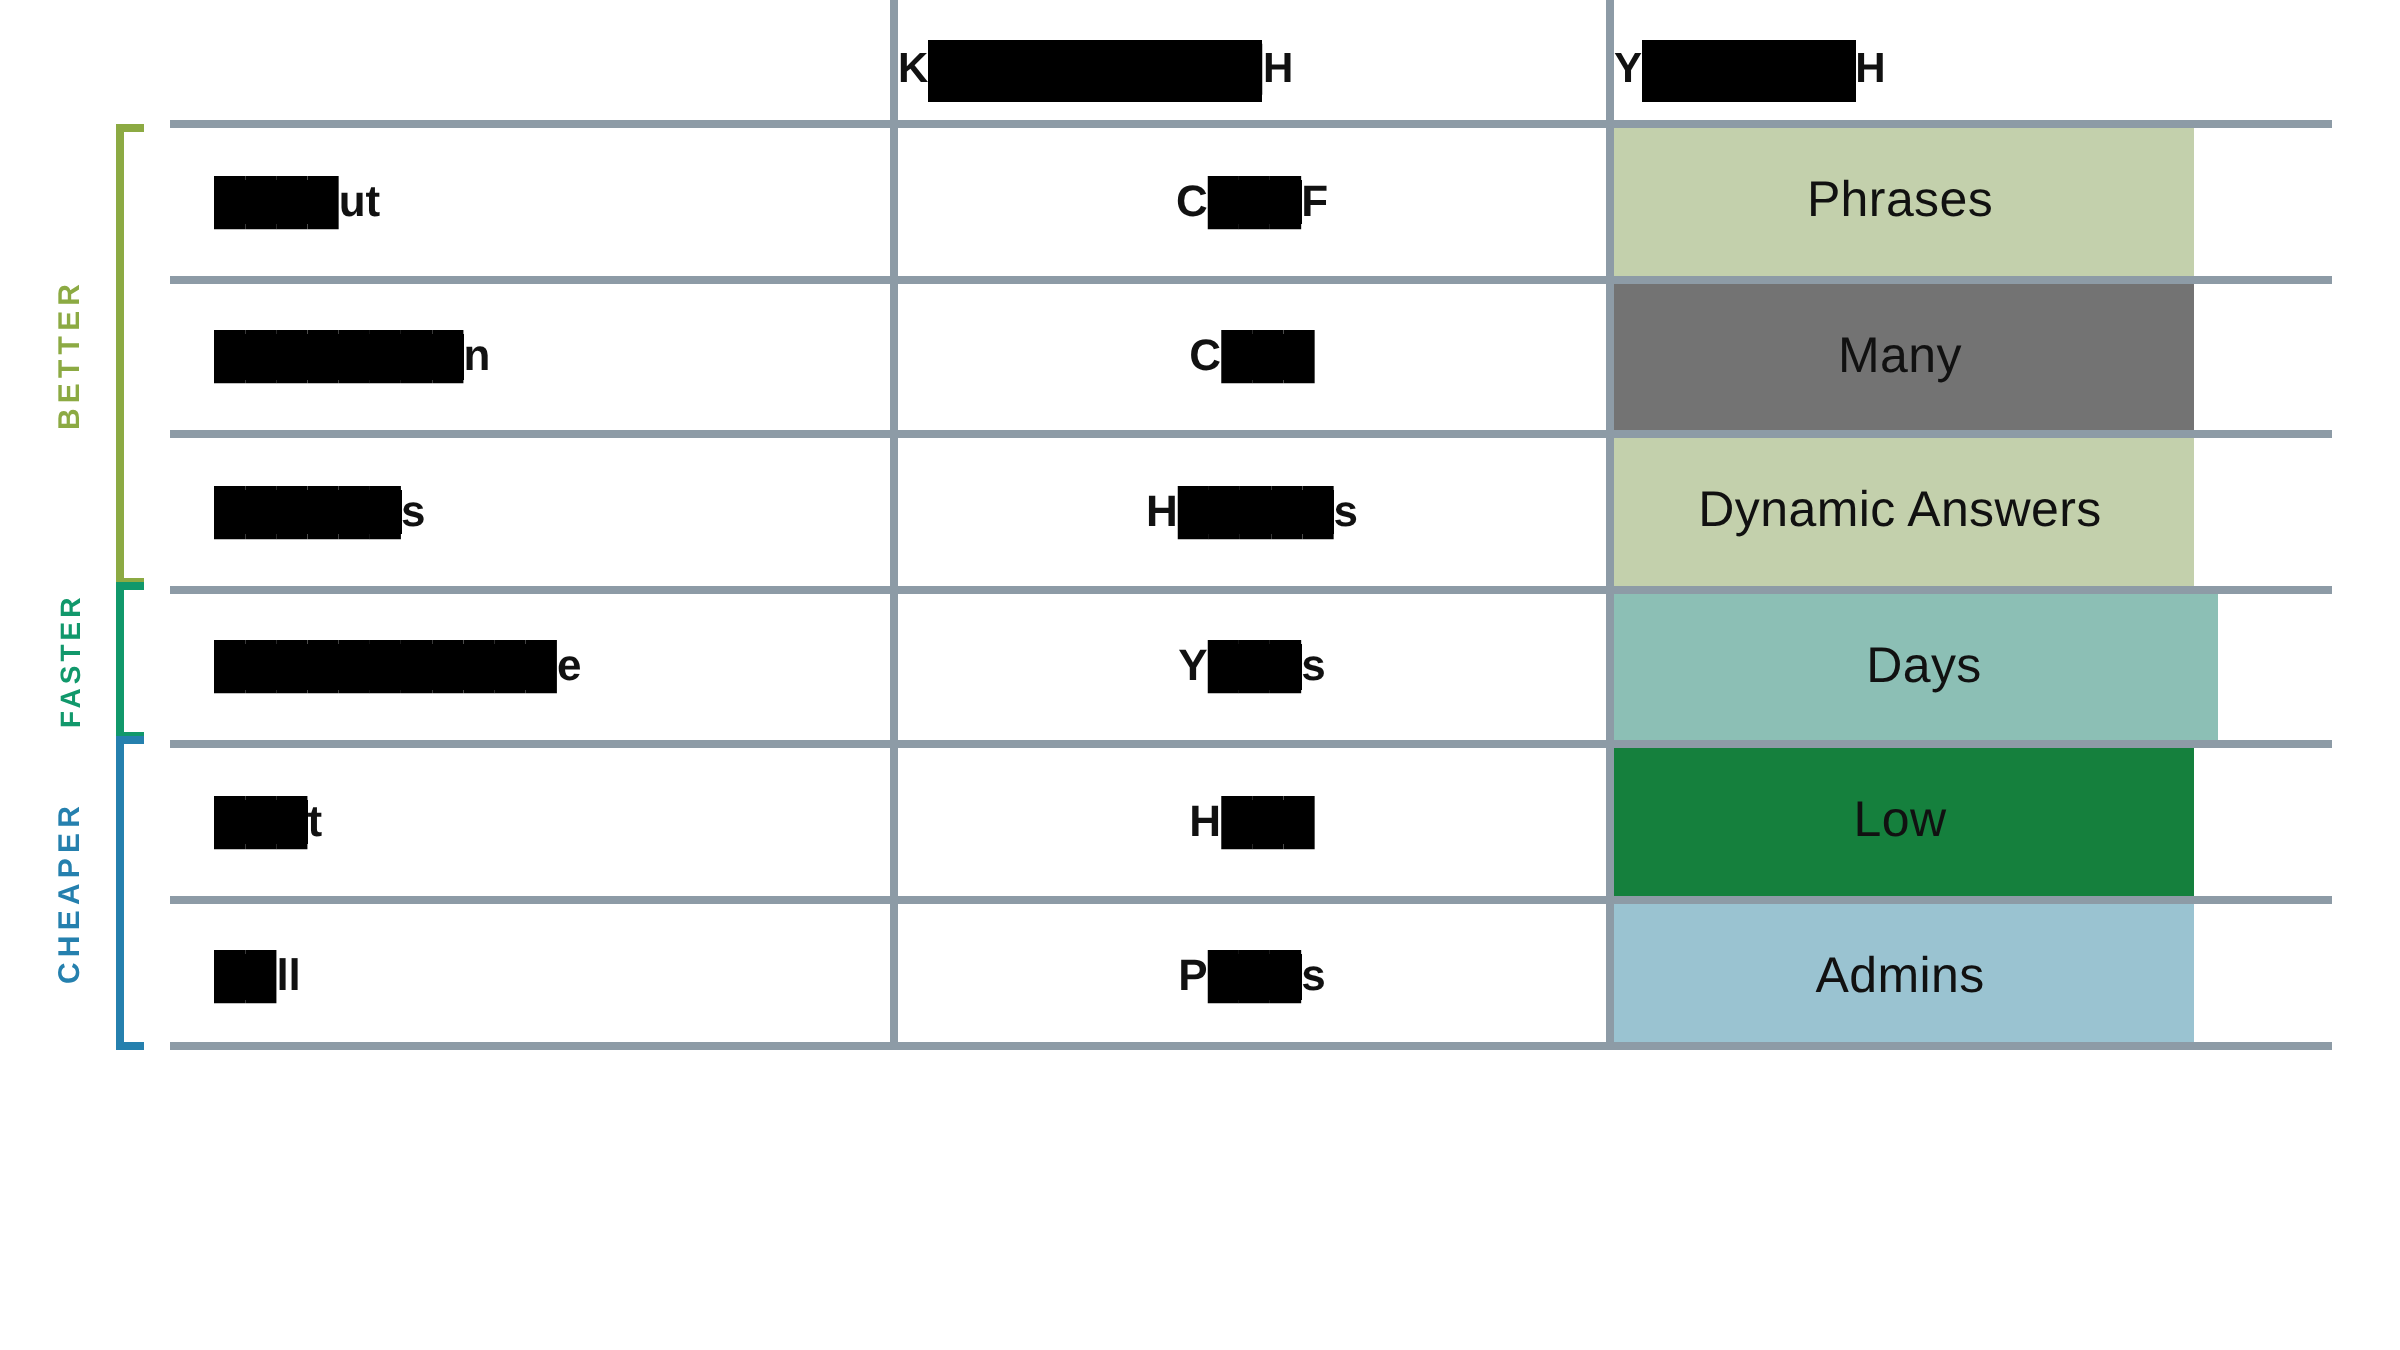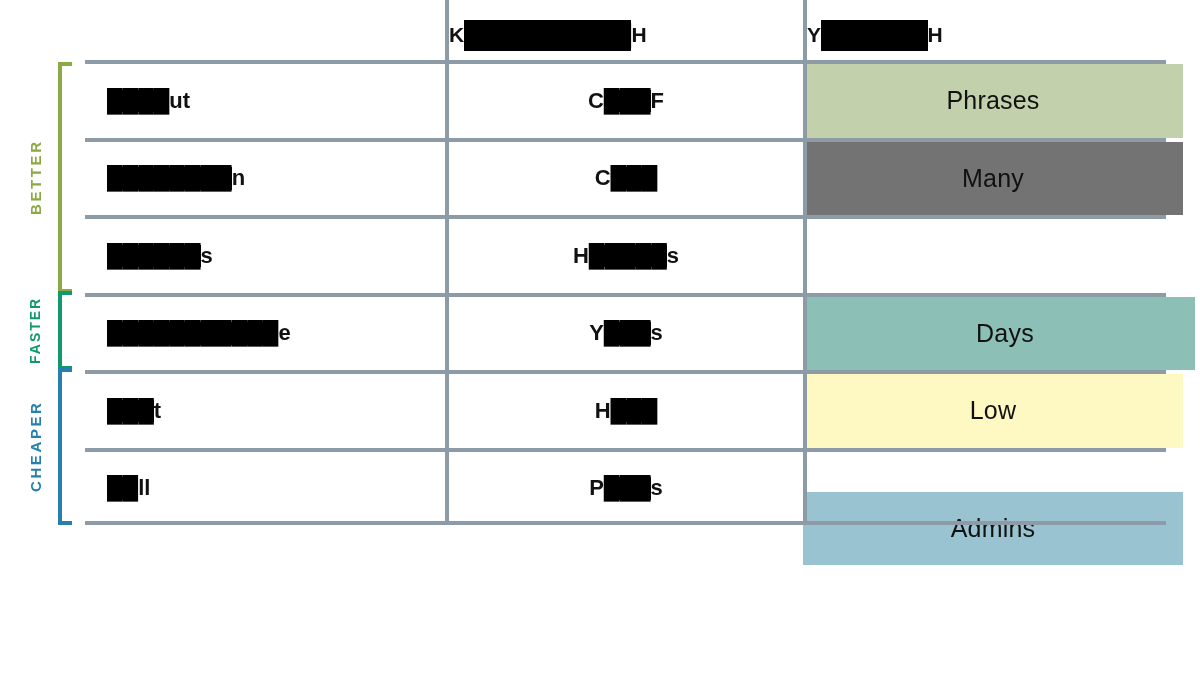--- a/index.html
+++ b/index.html
@@ -104,21 +104,21 @@
   }
   .cell-mid {
     left: 364px;
     width: 354px;
     justify-content: center;
     font-weight: 700;
     font-size: 22px;
   }
   .cell-right {
     left: 718px;
-    width: 380px;
+    width: 294px;
     justify-content: center;
     font-size: 25px;
     font-weight: 400;
     letter-spacing: .2px;
   }
 
   
   .vdiv {
     position: absolute;
     top: 0;
@@ -209,20 +209,21 @@
       <div class="hline"></div>
       <div class="cell cell-label">
         <span class="redact" style="--rl:0em; --rr:0em;">██████</span>
           <span>s</span>
       </div>
       <div class="cell cell-mid">
         <span>H</span>
           <span class="redact" style="--rl:0em; --rr:0em;">█████</span>
           <span>s</span>
       </div>
+      <div class="cell cell-right" style="background:#c3d0ac;">Dynamic Answers</div>
     </div>
 
     <div class="row" style="top:232.5px;">
       <div class="hline"></div>
       <div class="cell cell-label">
         <span class="redact" style="--rl:0em; --rr:0em;">███████████</span>
           <span>e</span>
       </div>
       <div class="cell cell-mid">
         <span>Y</span>
@@ -236,35 +237,35 @@
       <div class="hline"></div>
       <div class="cell cell-label">
         <span class="redact" style="--rl:0em; --rr:0em;">███</span>
           <span>t</span>
       </div>
       <div class="cell cell-mid">
         <span>H</span>
           <span class="redact" style="--rl:0em; --rr:0em;">███</span>
           <span></span>
       </div>
-      <div class="cell cell-right" style="background:#fef9c3;">Low</div>
+      <div class="cell cell-right" style="background:#15803d;">Low</div>
     </div>
 
     <div class="row" style="top:387.5px;">
       <div class="hline"></div>
       <div class="cell cell-label">
         <span class="redact" style="--rl:0em; --rr:0em;">██</span>
           <span>ll</span>
       </div>
       <div class="cell cell-mid">
         <span>P</span>
           <span class="redact" style="--rl:0em; --rr:0em;">███</span>
           <span>s</span>
       </div>
-      <div class="cell cell-right" style="background:#9ac3d1;margin-top:40px;">Admins</div>
+      <div class="cell cell-right" style="background:#9ac3d1;">Admins</div>
     </div>
 
     <div id="bottom-line"></div>
   </div>
 
   <div class="vdiv" id="vdiv-1"></div>
   <div class="vdiv" id="vdiv-2"></div>
 
   <div class="group" style="top:62px; height:231px; color:#8caa43;">
     <div class="bracket"></div>

